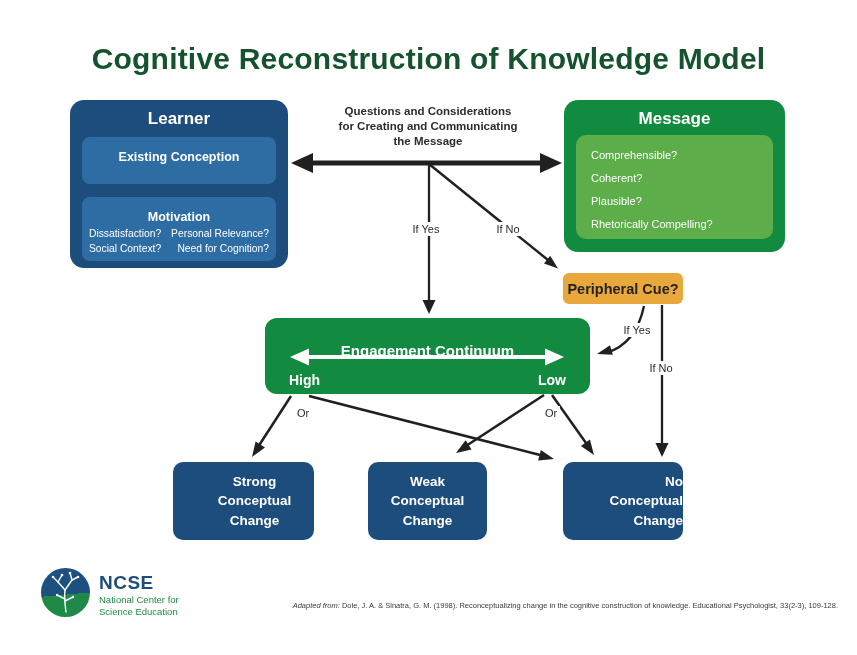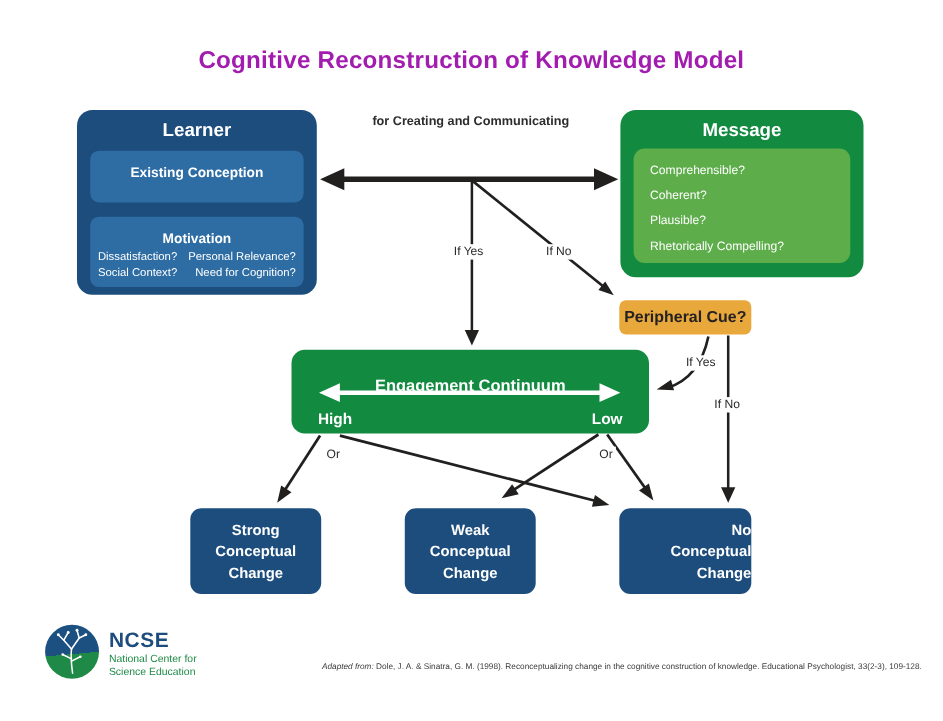--- a/index.html
+++ b/index.html
@@ -1,20 +1,20 @@
 <!DOCTYPE html>
 <html><head>
 <meta charset="utf-8">
 <style>
   html,body{margin:0;padding:0;background:#fff;}
   .canvas{position:relative;width:857px;height:655px;background:#ffffff;
           font-family:"Liberation Sans",sans-serif;overflow:hidden;}
 
   .page-title{position:absolute;left:0;right:0;top:42px;text-align:center;
-              font-size:22px;font-weight:bold;color:#a21caf;letter-spacing:0.2px;}
+              font-size:30px;font-weight:bold;color:#14532d;letter-spacing:0.2px;}
 
   .bigbox{position:absolute;border-radius:14px;color:#fff;}
   .box-title{text-align:center;font-weight:bold;font-size:17px;padding-top:9px;}
 
   #learner{left:70px;top:100px;width:218px;height:168px;background:#1d4d7c;}
   .sub-panel{position:absolute;background:#2e6da4;border-radius:8px;color:#fff;text-align:center;}
   #panel-existing{left:12px;top:37px;width:194px;height:47px;}
   #panel-motivation{left:12px;top:97px;width:194px;height:64px;}
   .panel-title{font-weight:bold;font-size:12.5px;padding-top:13px;}
   .panel-sub{font-size:10.8px;margin-top:3px;}
@@ -34,21 +34,21 @@
        display:flex;align-items:center;justify-content:center;}
 
   #engagement{left:265px;top:318px;width:325px;height:76px;background:#128a40;border-radius:12px;}
   #engagement .box-title{font-size:15px;padding-top:24px;}
   .hl-row{position:absolute;bottom:6px;left:0;right:0;display:flex;justify-content:space-between;
           padding:0 24px;font-weight:bold;font-size:14px;color:#fff;}
 
   .outcome{position:absolute;top:462px;width:119px;height:78px;background:#1d4d7c;border-radius:10px;
            color:#fff;font-weight:bold;font-size:13.5px;text-align:center;
            display:flex;flex-direction:column;justify-content:center;line-height:1.42;}
-  #outcome-strong{left:173px;} #outcome-weak{left:368px;} #outcome-no{left:563px;width:120px;text-align:right;}
+  #outcome-strong{left:173px;padding-left:22px;} #outcome-weak{left:368px;} #outcome-no{left:563px;width:120px;text-align:right;}
 
   svg.overlay{position:absolute;left:0;top:0;width:857px;height:655px;pointer-events:none;}
 
   .flow-label{position:absolute;transform:translate(-50%,-50%);background:#ffffff;
               padding:1px 3px;font-size:11px;color:#2b2b2b;white-space:nowrap;text-align:right;}
 
   #logo-circle{position:absolute;left:41px;top:568px;width:49px;height:49px;border-radius:50%;
                background:linear-gradient(175deg,#1c5080 0 54%,#1f8a47 54%);}
   #logo-circle svg{position:absolute;left:0;top:0;}
   #ncse-text{position:absolute;left:99px;top:572px;}
@@ -86,21 +86,23 @@
     <div class="box-title">Message</div>
     <div id="panel-message">
       <div class="msg-item">Comprehensible?</div>
       <div class="msg-item">Coherent?</div>
       <div class="msg-item">Plausible?</div>
       <div class="msg-item">Rhetorically Compelling?</div>
     </div>
   </div>
 
   <div class="center-note">
+    <div>Questions and Considerations</div>
     <div>for Creating and Communicating</div>
+    <div>the Message</div>
   </div>
 
   <div id="cue">
     <span>Peripheral Cue?</span>
   </div>
 
   <div class="bigbox" id="engagement">
     <div class="box-title">Engagement Continuum</div>
     <div class="hl-row">
       <span>High</span>

